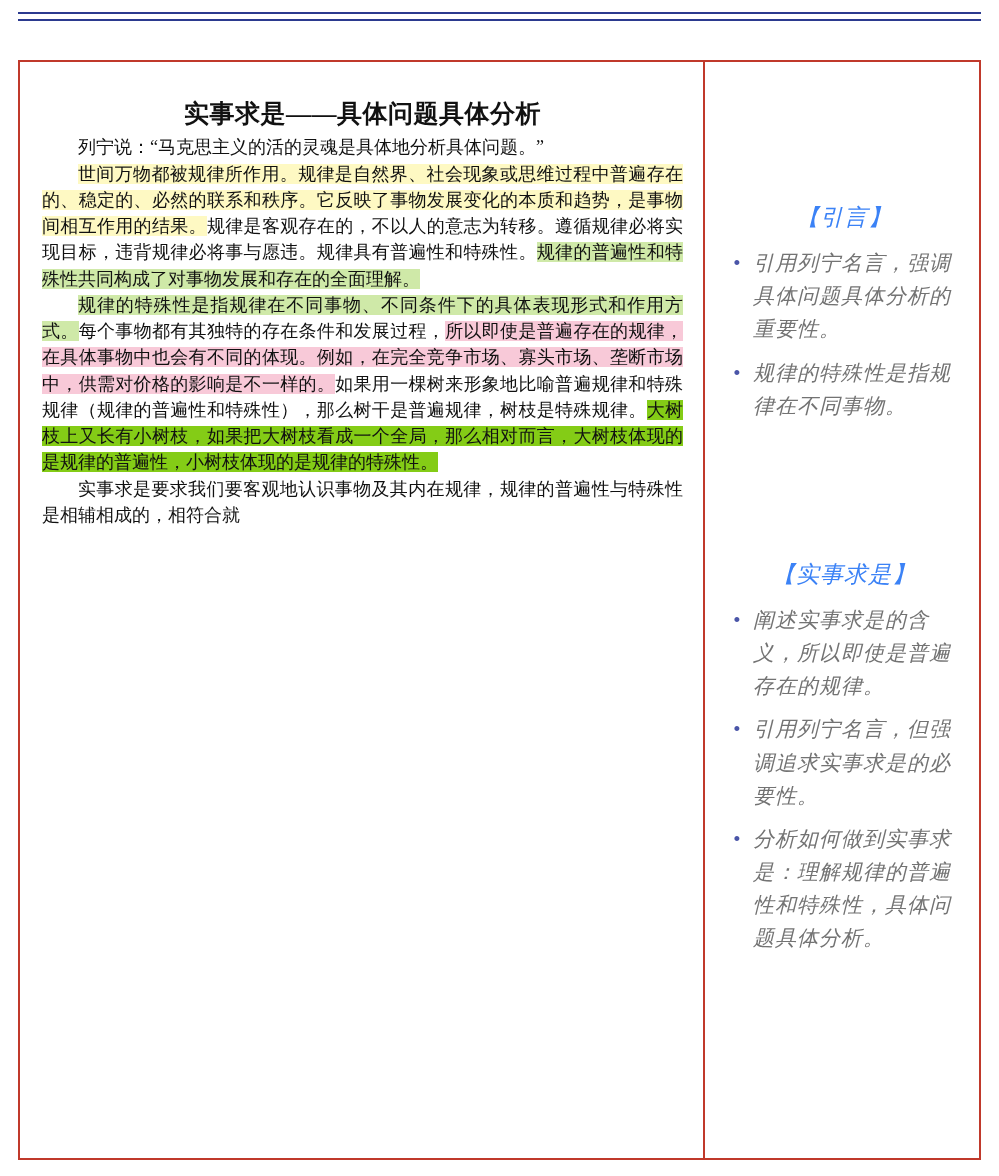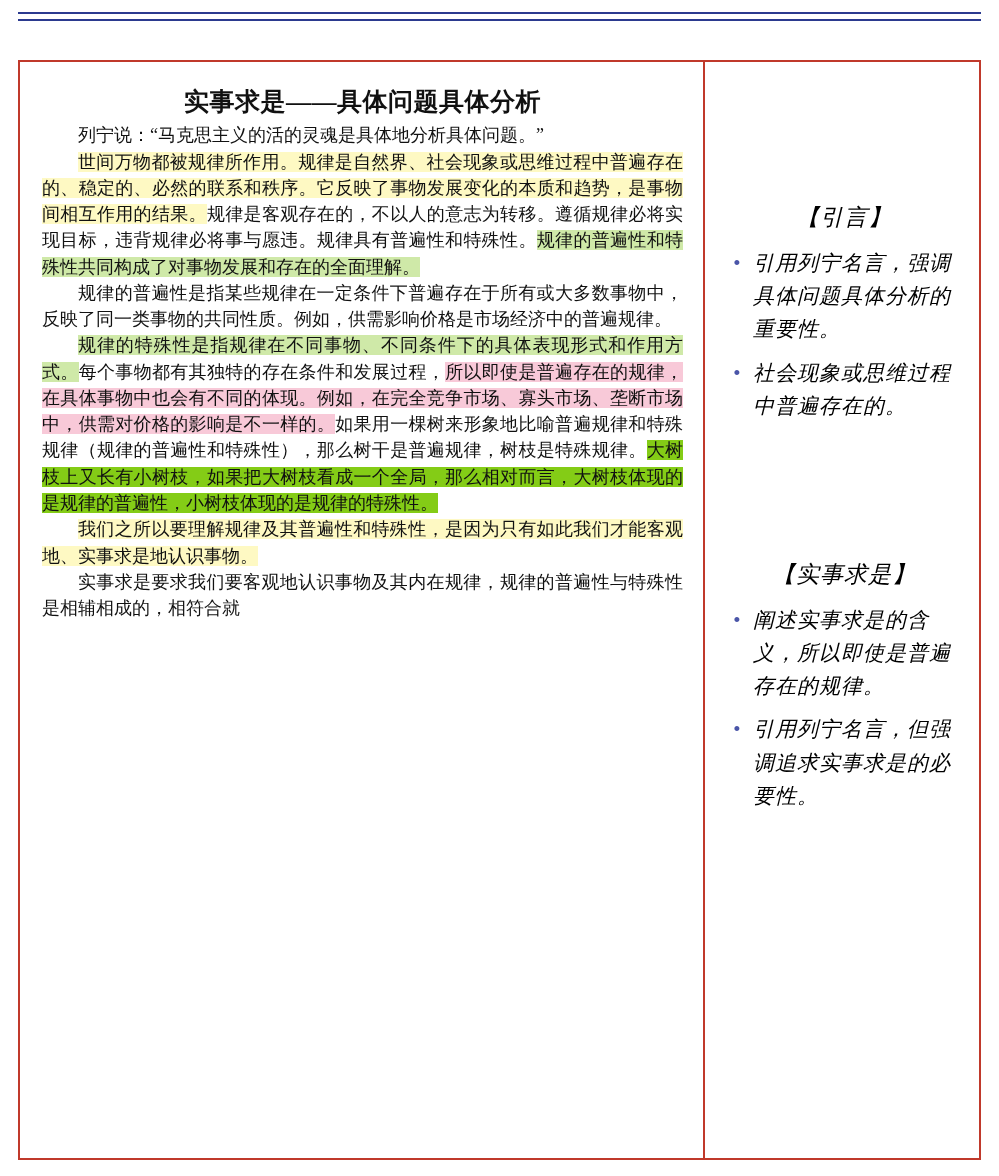--- a/index.html
+++ b/index.html
@@ -49,21 +49,21 @@
     height: 100%;
     padding: 22px 18px 10px 22px;
     overflow: hidden;
   }
 
   .doc-title {
     text-align: center;
     font-size: 25px;
     line-height: 1.45;
     color: #111;
-    margin: 0 0 2px 0;
+    margin: 12px 0 2px 0;
     letter-spacing: 0.5px;
   }
   .para {
     font-size: 18px;
     line-height: 1.46;
     color: #111;
     margin: 0;
     text-align: justify;
     text-indent: 0;
     letter-spacing: 0px;
@@ -73,36 +73,36 @@
   .hl-blue   { background: #fef9c3; }
   .hl-green  { background: #cfe9a8; }
   .hl-pink   { background: #f8c9d8; }
   .hl-orange { background: #84cc16; }
 
   
   .side-block { margin-bottom: 18px; }
   .side-head {
     font-family: Liberation Mono, monospace;
     font-size: 23px;
-    color: #000000;
+    color: #3b82f6;
     text-align: center;
     font-style: italic;
     letter-spacing: 1px;
     margin: 0 0 14px 0;
   }
   .side-list {
     margin: 0;
     padding-left: 26px;
     list-style: none;
   }
   .side-list li {
     position: relative;
     font-size: 21px;
     line-height: 1.58;
-    color: #000000;
+    color: #737373;
     font-style: italic;
     margin-bottom: 10px;
     letter-spacing: 1px;
   }
   .side-list li::before {
     content: "•";
     position: absolute;
     left: -20px;
     top: 0;
     color: #4a55a8;
@@ -120,42 +120,41 @@
     <div class="rule second"></div>
   </div>
 
   <div class="frame">
 
     <div class="col-main">
       <h1 class="doc-title">实事求是——具体问题具体分析</h1>
       <div id="paras">
           <p class="para indent"><span>列宁说：“马克思主义的活的灵魂是具体地分析具体问题。”</span></p>
           <p class="para indent"><span class="hl-blue">世间万物都被规律所作用。规律是自然界、社会现象或思维过程中普遍存在的、稳定的、必然的联系和秩序。它反映了事物发展变化的本质和趋势，是事物间相互作用的结果。</span><span>规律是客观存在的，不以人的意志为转移。遵循规律必将实现目标，违背规律必将事与愿违。规律具有普遍性和特殊性。</span><span class="hl-green">规律的普遍性和特殊性共同构成了对事物发展和存在的全面理解。</span></p>
-          <p class="para indent"><span>规律的普遍性是指某些规律在一定条件下普遍存在于所有或大多数事物中，反映了同一类事物的共同性质。例如，供需影响价格是市场经济中的普遍规律。</span></p>
           <p class="para indent"><span class="hl-green">规律的特殊性是指规律在不同事物、不同条件下的具体表现形式和作用方式。</span><span>每个事物都有其独特的存在条件和发展过程，</span><span class="hl-pink">所以即使是普遍存在的规律，在具体事物中也会有不同的体现。例如，在完全竞争市场、寡头市场、垄断市场中，供需对价格的影响是不一样的。</span><span>如果用一棵树来形象地比喻普遍规律和特殊规律（规律的普遍性和特殊性），那么树干是普遍规律，树枝是特殊规律。</span><span class="hl-orange">大树枝上又长有小树枝，如果把大树枝看成一个全局，那么相对而言，大树枝体现的是规律的普遍性，小树枝体现的是规律的特殊性。</span></p>
-          <p class="para indent"><span class="hl-blue">我们之所以要理解规律及其普遍性和特殊性，是因为只有如此我们才能客观地、实事求是地认识事物。</span></p>
           <p class="para indent"><span>实事求是要求我们要客观地认识事物及其内在规律，规律的普遍性与特殊性是相辅相成的，相符合就</span></p>
         </div>
     </div>
 
     <div class="col-side">
       <div id="side">
           <div class="spacer-1"></div>
           <div class="side-block">
             <div class="side-head">【引言】</div>
             <ul class="side-list">
               <li>引用列宁名言，强调具体问题具体分析的重要性。</li>
-              <li>社会现象或思维过程中普遍存在的。</li>
+              <li>规律的特殊性是指规律在不同事物。</li>
             </ul>
           </div>
           <div class="spacer-1"></div>
           <div class="side-block">
             <div class="side-head">【实事求是】</div>
             <ul class="side-list">
               <li>阐述实事求是的含义，所以即使是普遍存在的规律。</li>
               <li>引用列宁名言，但强调追求实事求是的必要性。</li>
+              <li>分析如何做到实事求是：理解规律的普遍性和特殊性，具体问题具体分析。</li>
             </ul>
           </div>
         </div>
     </div>
 
   </div>
 </div>
 
 </body></html>

